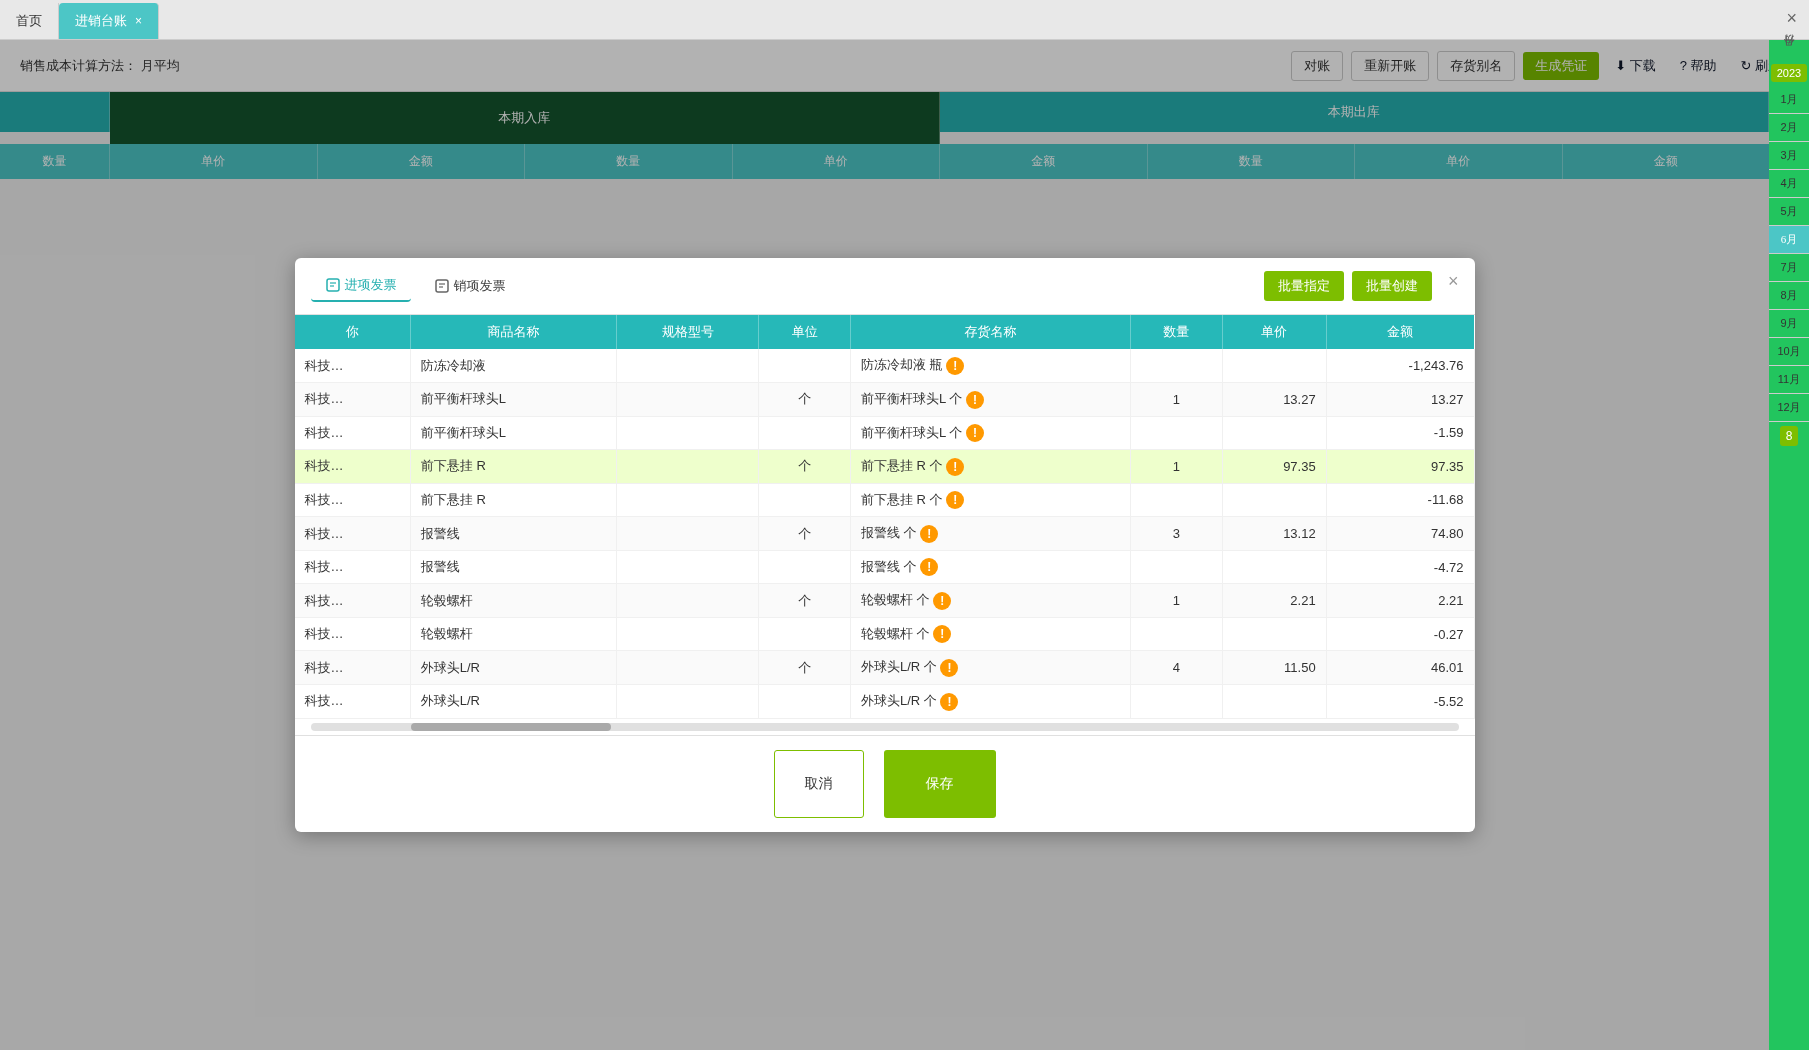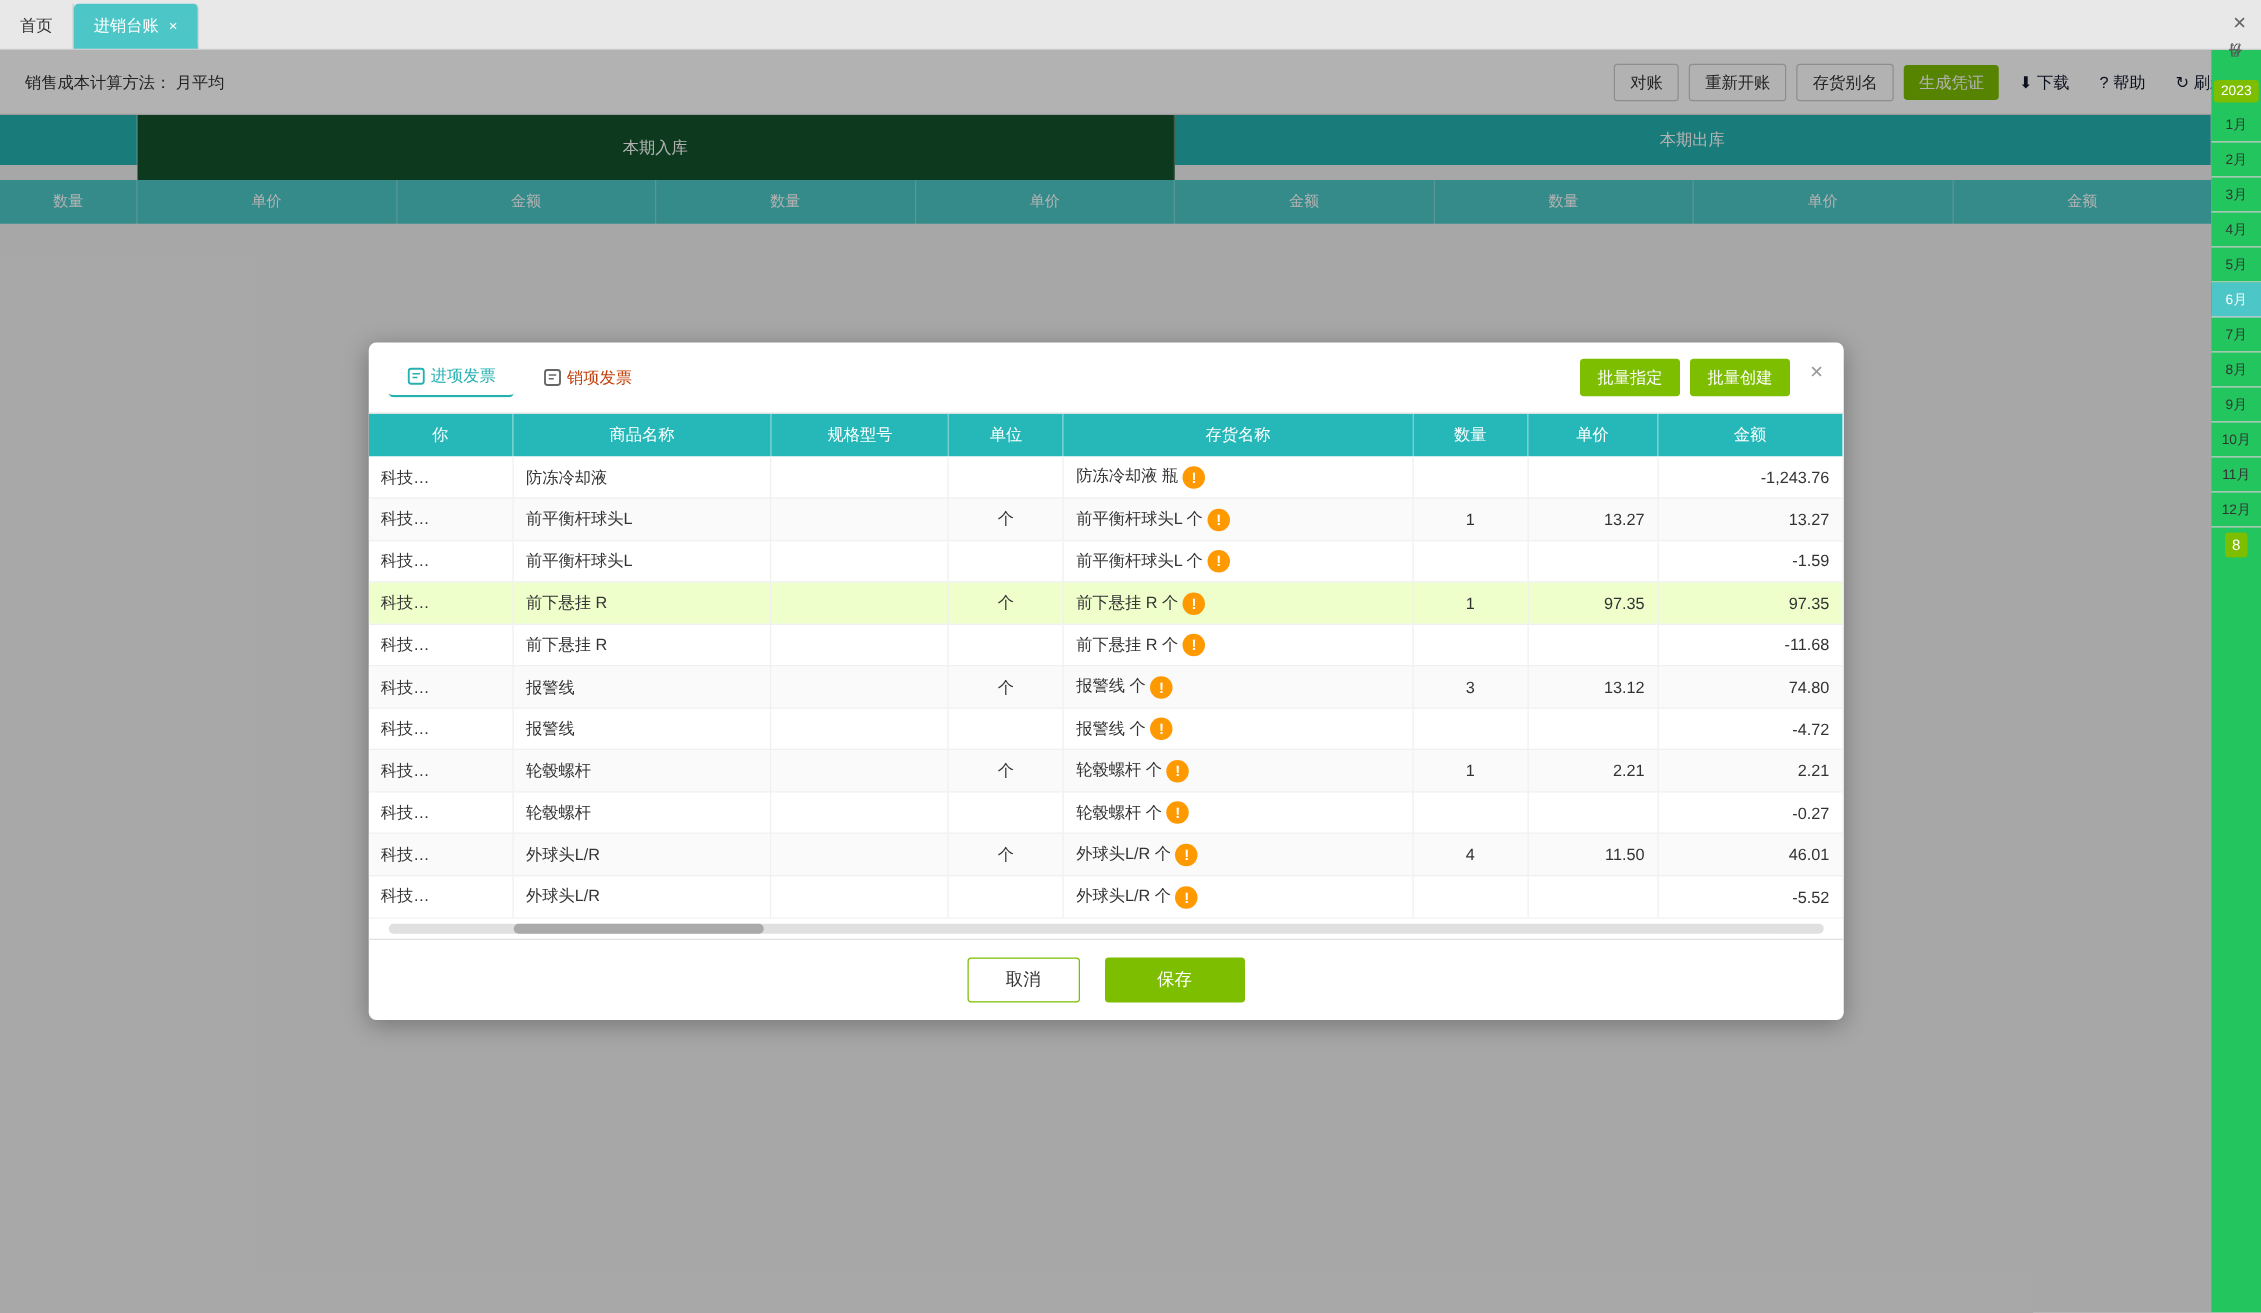--- a/index.html
+++ b/index.html
@@ -135,20 +135,21 @@
       text-align: center;
       padding: 6px 2px;
       font-size: 11px;
       color: #333;
       border-bottom: 1px solid #ccc;
       cursor: pointer;
     }
     .side-item.active-month {
       background: #4cc6c6;
       color: #fff;
+      font-family: Liberation Serif, serif;
     }
 
     
     .dialog-overlay {
       position: absolute;
       top: 0; left: 0; right: 40px; bottom: 0;
       background: rgba(0,0,0,0.3);
       display: flex;
       align-items: center;
       justify-content: center;
@@ -170,21 +171,21 @@
       border-bottom: 1px solid #e0e0e0;
       gap: 8px;
     }
     .dialog-tab {
       display: flex;
       align-items: center;
       padding: 6px 14px;
       border-radius: 4px;
       cursor: pointer;
       font-size: 13px;
-      color: #c2410c;
+      color: #404040;
       border: 1px solid transparent;
     }
     .dialog-tab.active {
       border-bottom: 2px solid #26b0b0;
       color: #26b0b0;
       border: none;
       border-bottom: 2px solid #26b0b0;
     }
     .dialog-tab-icon {
       width: 16px;
@@ -287,21 +288,21 @@
       padding: 14px;
       display: flex;
       justify-content: center;
       gap: 20px;
       border-top: 1px solid #e0e0e0;
     }
     .btn-cancel {
       border: 1px solid #7dbe00;
       background: #fff;
       color: #333;
-      padding: 8px 30px;
+      padding: 24px 30px;
       border-radius: 3px;
       cursor: pointer;
       font-size: 14px;
     }
     .btn-save {
       background: #7dbe00;
       border: none;
       color: #fff;
       padding: 8px 42px;
       border-radius: 3px;

